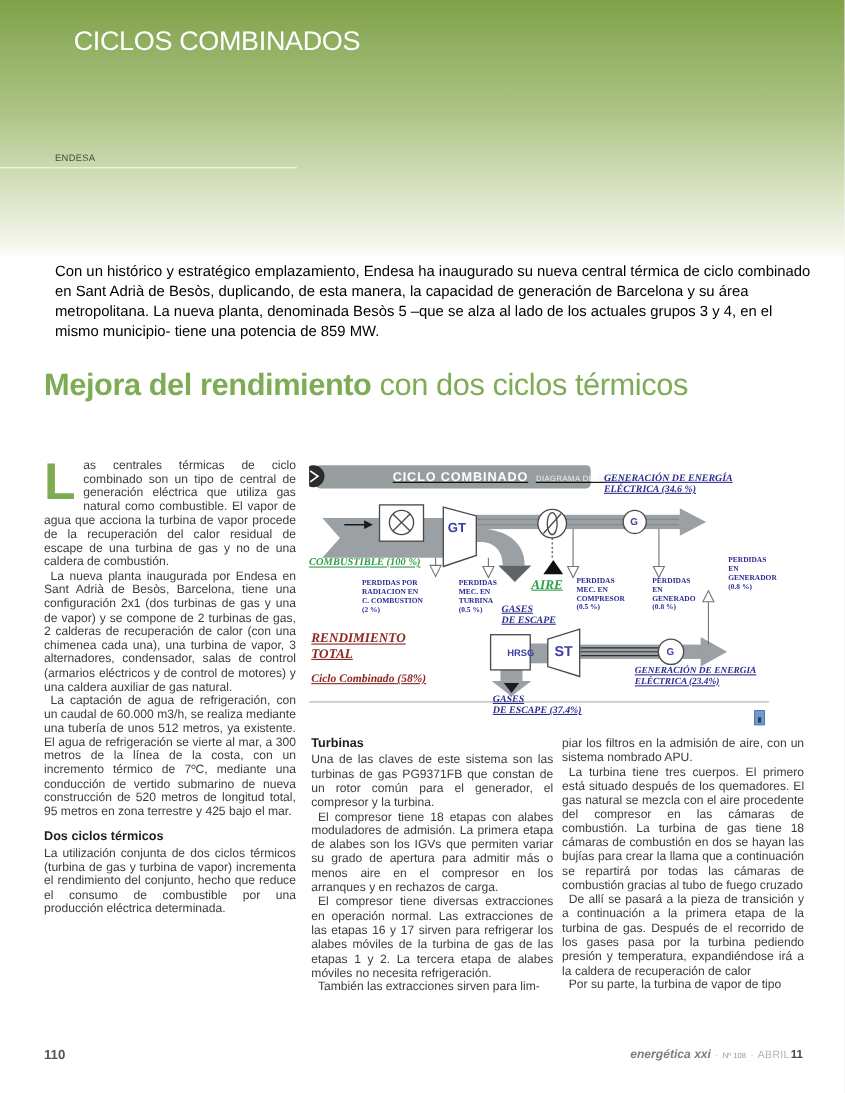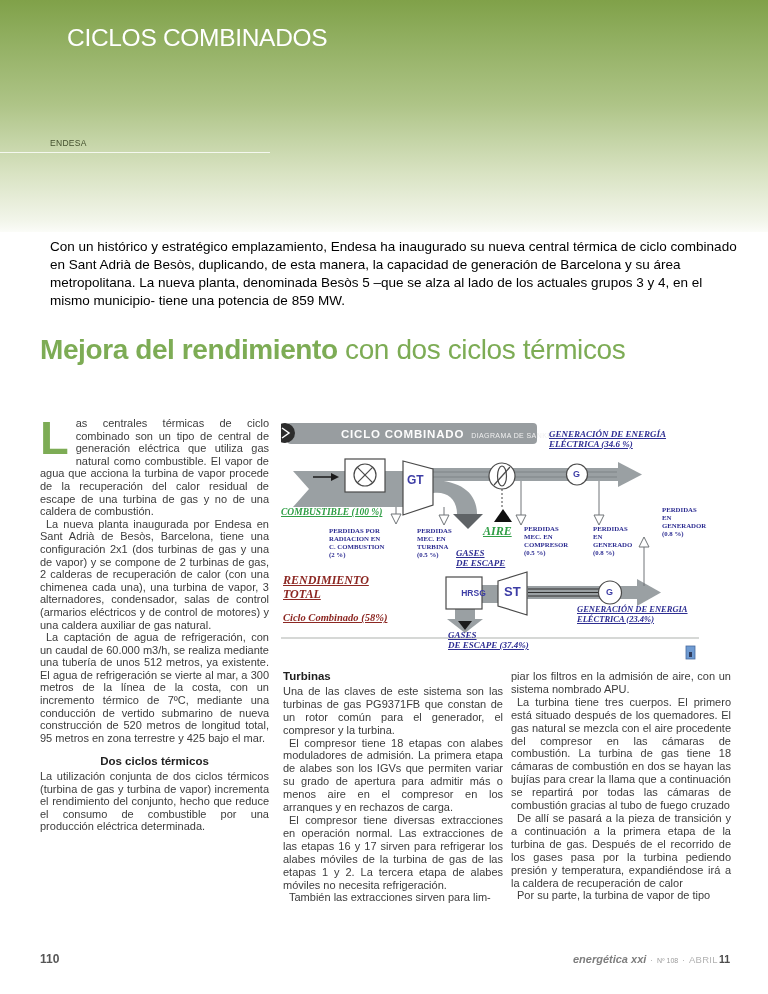--- a/index.html
+++ b/index.html
@@ -19,33 +19,33 @@
   .headline{position:absolute;left:40px;top:334px;margin:0;font-size:28px;color:#7dac55;
         font-weight:400;letter-spacing:-0.4px;white-space:nowrap;}
   .hl-bold{font-weight:700;}
   
   .col{position:absolute;font-size:11px;line-height:12.9px;color:#3c3c3c;text-align:justify;}
   .col p{margin:0;}
   .col p.ind{text-indent:6px;}
   .col1{left:40px;top:417px;width:229px;line-height:12.6px;}
   .col2{left:283px;top:670px;width:220px;}
   .col3{left:511px;top:670px;width:220px;}
-  .subhead{margin:11px 0 2px 0 !important;font-size:11.5px;font-weight:700;color:#1e1e1e;text-align:center;}
+  .subhead{margin:11px 0 2px 0 !important;font-size:11.5px;font-weight:700;color:#1e1e1e;text-align:left;}
   .subhead2{margin:0 0 2px 0 !important;font-size:11.5px;font-weight:700;color:#1e1e1e;text-align:left;}
   .dropcap{float:left;font-size:47px;line-height:37px;font-weight:700;color:#7dac55;margin:2px 7px 0 0;}
   
   .diagram{position:absolute;left:281px;top:419px;width:442px;height:250px;background:#ffffff;}
   .diagram svg{position:absolute;left:0;top:0;}
   .dlab{position:absolute;font-family:"Liberation Serif",serif;font-weight:700;font-style:italic;
         color:#2d2d92;white-space:pre-line;line-height:1.13;text-decoration:underline;}
   .sm{font-style:normal;text-decoration:none;font-size:6.8px;line-height:1.18;}
   .grn{color:#2f9e45;}
   .red{color:#8c2722;}
   .mech{position:absolute;font-family:"Liberation Sans",sans-serif;font-weight:700;color:#3d3da5;font-style:normal;}
-  .bar-text{position:absolute;left:60px;top:9px;display:flex;align-items:baseline;}
+  .bar-text{position:absolute;left:76px;top:9px;display:flex;align-items:baseline;text-decoration:underline;}
   .bar-title{font-size:11.5px;font-weight:700;color:#fdfdfd;letter-spacing:.8px;}
   .bar-sub{font-size:7px;color:#f0f0f0;margin-left:7px;letter-spacing:.4px;}
   
   .footer-page{position:absolute;left:40px;top:952px;font-size:12px;font-weight:700;color:#565656;}
   .footer-right{position:absolute;right:38px;top:953px;display:flex;align-items:baseline;gap:4px;}
   .f-brand{font-size:11px;font-weight:700;font-style:italic;color:#7e7e7e;}
   .f-dot{font-size:8px;color:#aaaaaa;}
   .f-issue{font-size:7px;color:#9a9a9a;}
   .f-month{font-size:9.5px;color:#b2b2b2;letter-spacing:.3px;}
   .f-year{font-size:10.5px;font-weight:700;color:#4c4c4c;margin-left:-3px;}

